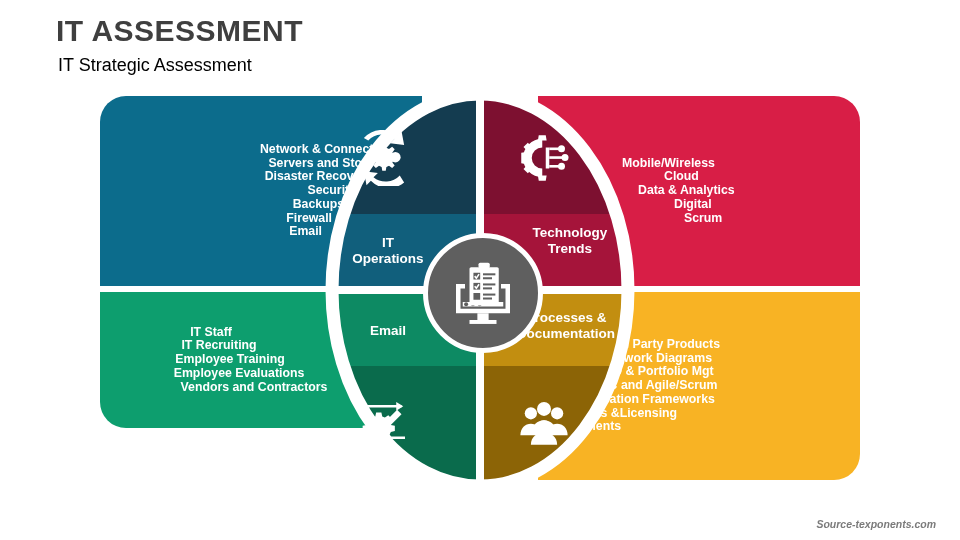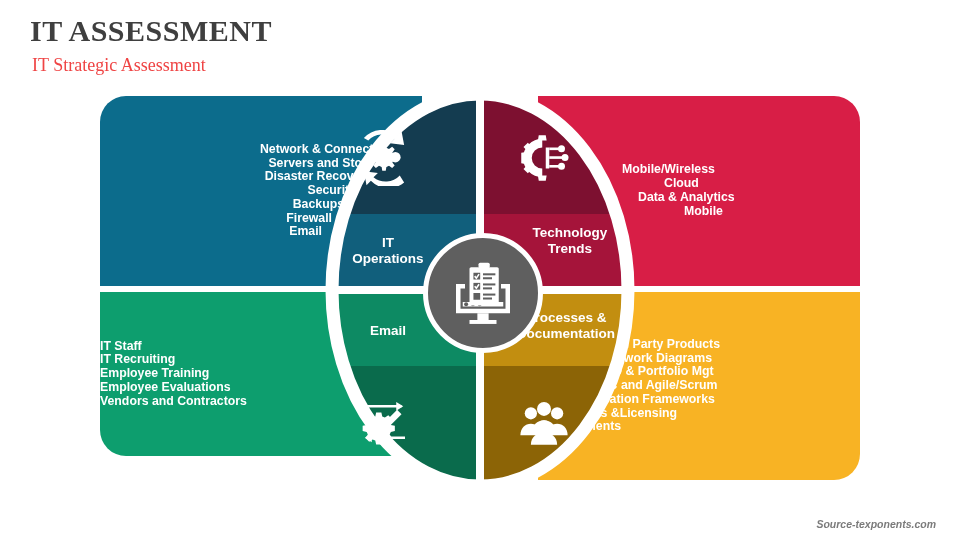--- a/index.html
+++ b/index.html
@@ -11,36 +11,35 @@
     width: 960px;
     height: 540px;
     font-family: "Liberation Sans", sans-serif;
     overflow: hidden;
     position: relative;
   }
 
   
   #header {
     position: absolute;
-    left: 30px;
+    left: 56px;
     top: 14px;
     width: 700px;
-    font-family: Liberation Serif, serif;
   }
   #page-title {
     font-size: 30px;
     font-weight: bold;
     color: #3f3f3f;
     letter-spacing: 0.5px;
     line-height: 1.1;
     margin: 0;
   }
   #page-subtitle {
     font-size: 18px;
-    color: #ef4444;
+    color: #000000;
     margin: 8px 0 0 2px;
     font-weight: normal;
   }
 
   
   #diagram {
     position: absolute;
     left: 0;
     top: 0;
     width: 960px;
@@ -66,25 +65,25 @@
 
   #panel-operations {
     left: 100px;  top: 96px;  width: 322px; height: 190px;
     background: #0c6c8c;
     border-radius: 26px 0 0 0;
     align-items: flex-end;
   }
   #panel-operations .item { padding-right: 0; }
 
   #panel-people {
-    left: 100px;  top: 292px; width: 322px; height: 164px;
+    left: 100px;  top: 292px; width: 322px; height: 136px;
     background: #0ea06f;
     background: #0d9e6e;
     border-radius: 0 0 0 26px;
-    align-items: flex-start;
+    align-items: center;
   }
 
   #panel-technology {
     left: 538px; top: 96px;  width: 322px; height: 190px;
     background: #d81e46;
     border-radius: 0 26px 0 0;
     align-items: flex-start;
   }
 
   #panel-processes {
@@ -188,21 +187,22 @@
     <div class="item" style="padding-right:84px">IT Recruiting</div>
     <div class="item" style="padding-right:62px">Employee Training</div>
     <div class="item" style="padding-right:44px">Employee Evaluations</div>
     <div class="item" style="padding-right:14px">Vendors and Contractors</div>
   </div>
 
   <div class="outer-panel stagger-left" id="panel-technology">
     <div class="item" style="padding-left:84px">Mobile/Wireless</div>
     <div class="item" style="padding-left:126px">Cloud</div>
     <div class="item" style="padding-left:100px">Data &amp; Analytics</div>
-    <div class="item" style="padding-left:146px">Mobile</div>
+    <div class="item" style="padding-left:136px">Digital</div>
+    <div class="item" style="padding-left:146px">Scrum</div>
   </div>
 
   <div class="outer-panel stagger-left" id="panel-processes">
     <div class="item" style="padding-left:72px">3rd Party Products</div>
     <div class="item" style="padding-left:66px">Network Diagrams</div>
     <div class="item" style="padding-left:56px">PMO &amp; Portfolio Mgt</div>
     <div class="item" style="padding-left:46px">SDLC and Agile/Scrum</div>
     <div class="item" style="padding-left:34px">Application Frameworks</div>
     <div class="item" style="padding-left:12px">Contracts &amp;Licensing</div>
     <div class="item" style="padding-left:12px">Agreements</div>

